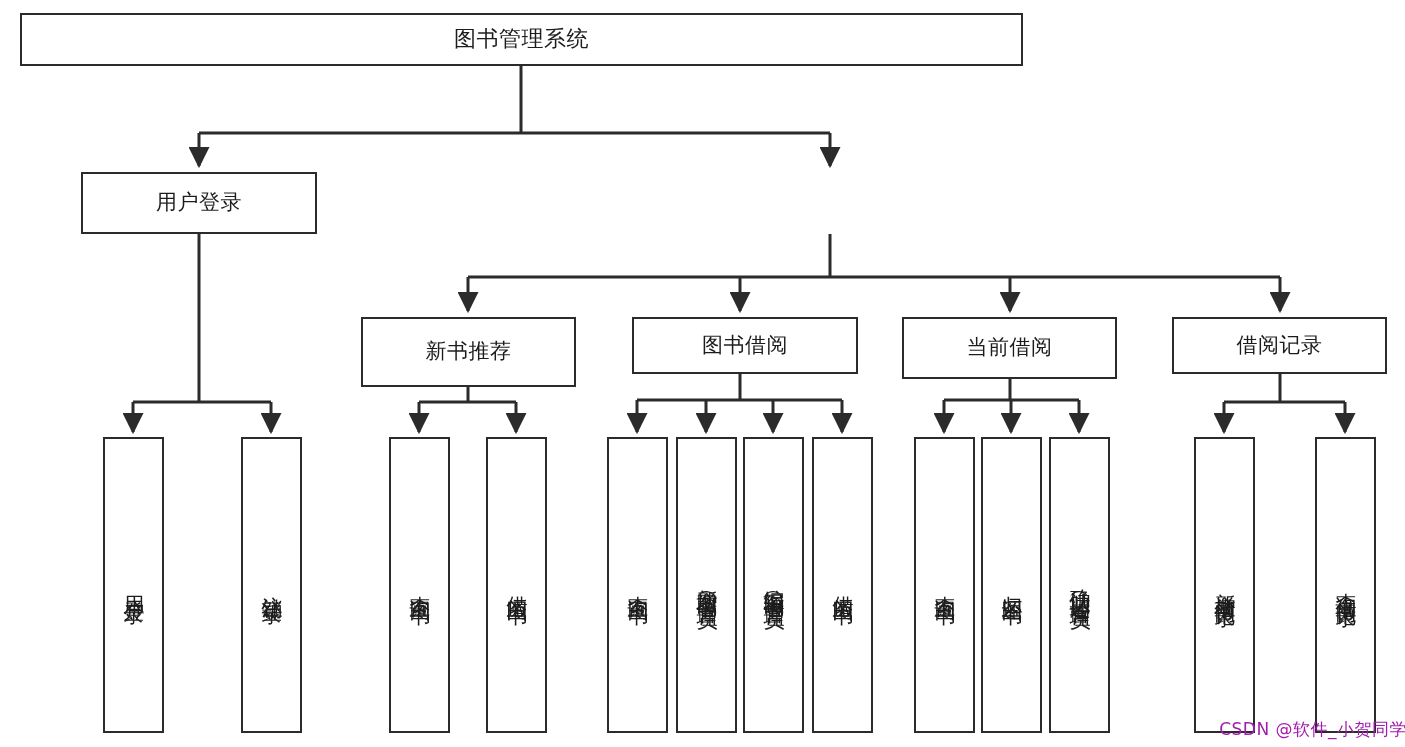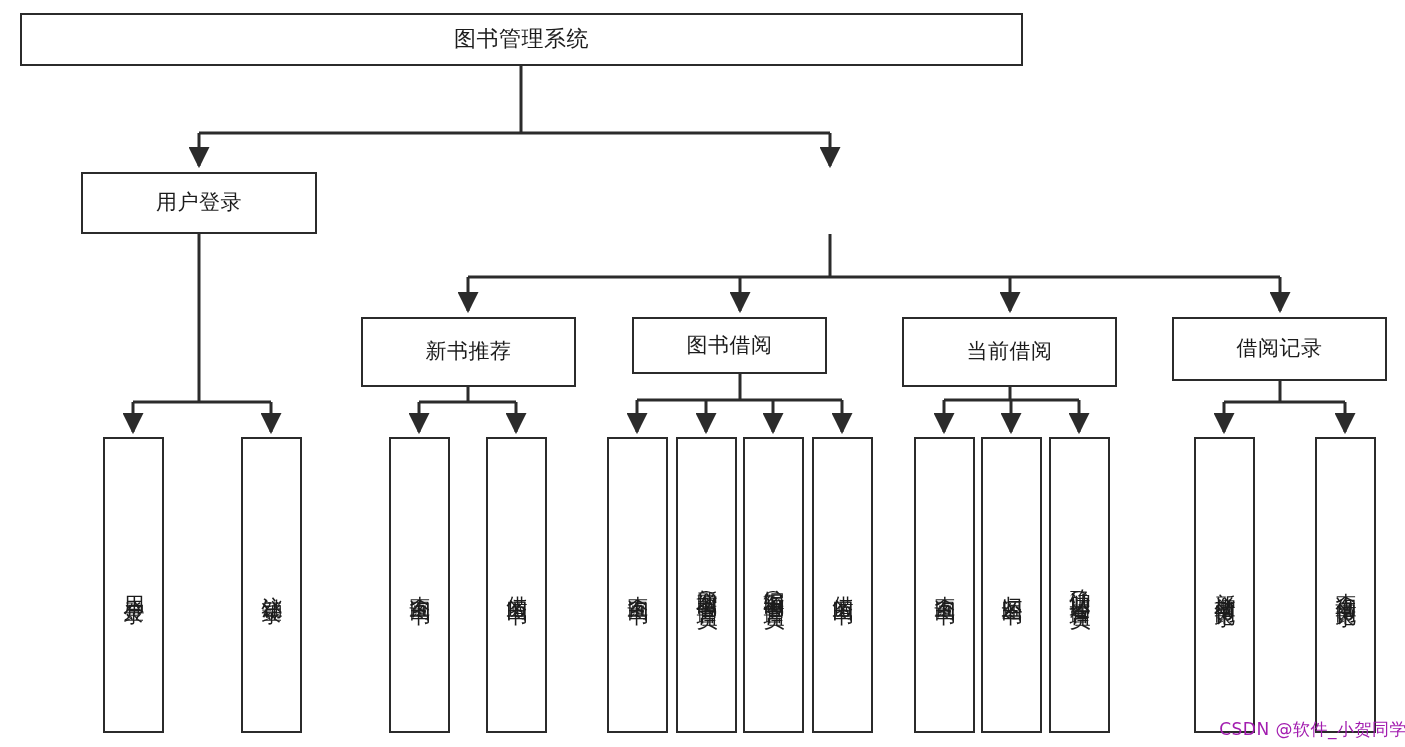--- a/index.html
+++ b/index.html
@@ -137,29 +137,29 @@
 
   <div class="node h" style="left:81px; top:172px; width:236px; height:62px;">
     <span class="label">用户登录</span>
   </div>
 
 
   <div class="node h" style="left:361px; top:317px; width:215px; height:70px;">
     <span class="label">新书推荐</span>
   </div>
 
-  <div class="node h" style="left:632px; top:317px; width:195px; height:57px;">
+  <div class="node h" style="left:632px; top:317px; width:226px; height:57px;">
     <span class="label">图书借阅</span>
   </div>
 
-  <div class="node h" style="left:902px; top:317px; width:215px; height:70px;">
+  <div class="node h" style="left:902px; top:317px; width:215px; height:62px;">
     <span class="label">当前借阅</span>
   </div>
 
-  <div class="node h" style="left:1172px; top:317px; width:215px; height:64px;">
+  <div class="node h" style="left:1172px; top:317px; width:215px; height:57px;">
     <span class="label">借阅记录</span>
   </div>
 
   <div class="node v" style="left:103px; top:437px; width:61px; height:296px;">
     <span class="label">用户登录</span>
   </div>
 
   <div class="node v" style="left:241px; top:437px; width:61px; height:296px;">
     <span class="label">注销登录</span>
   </div>

